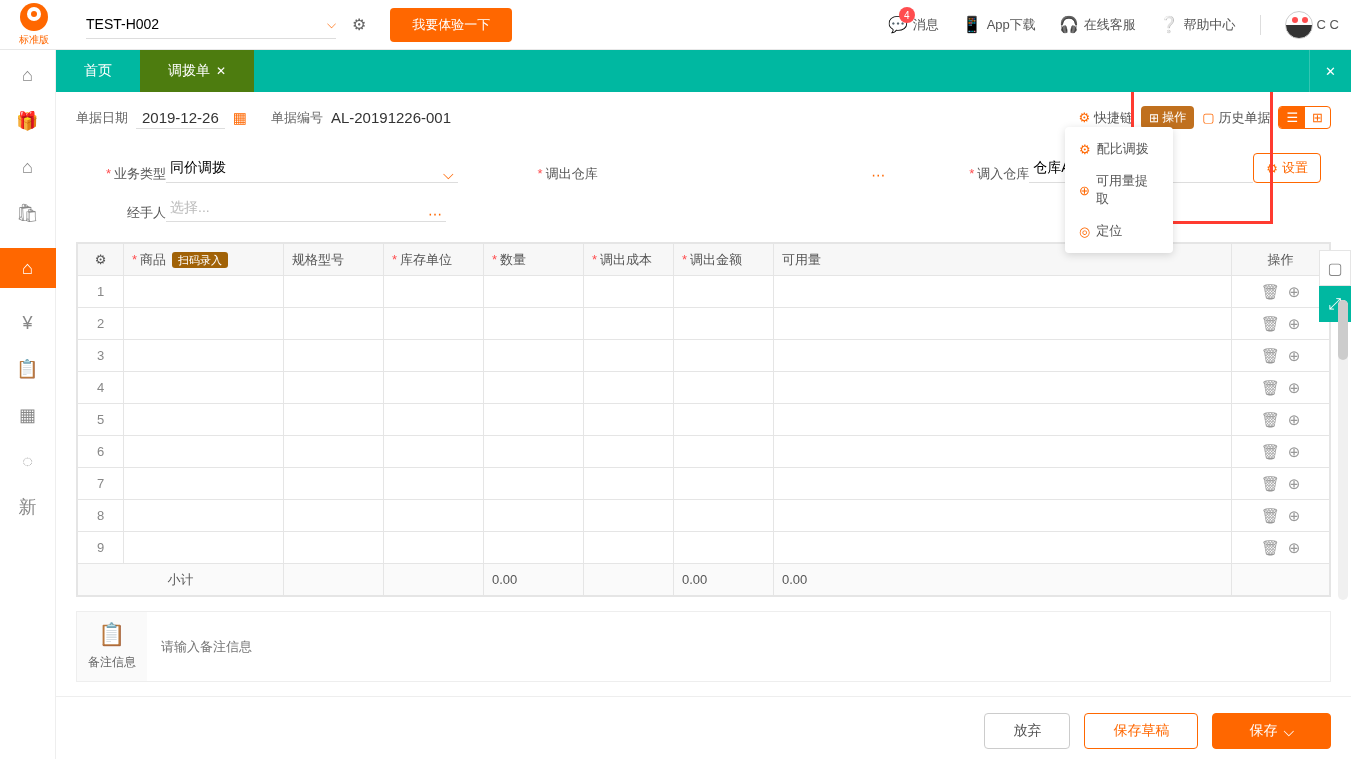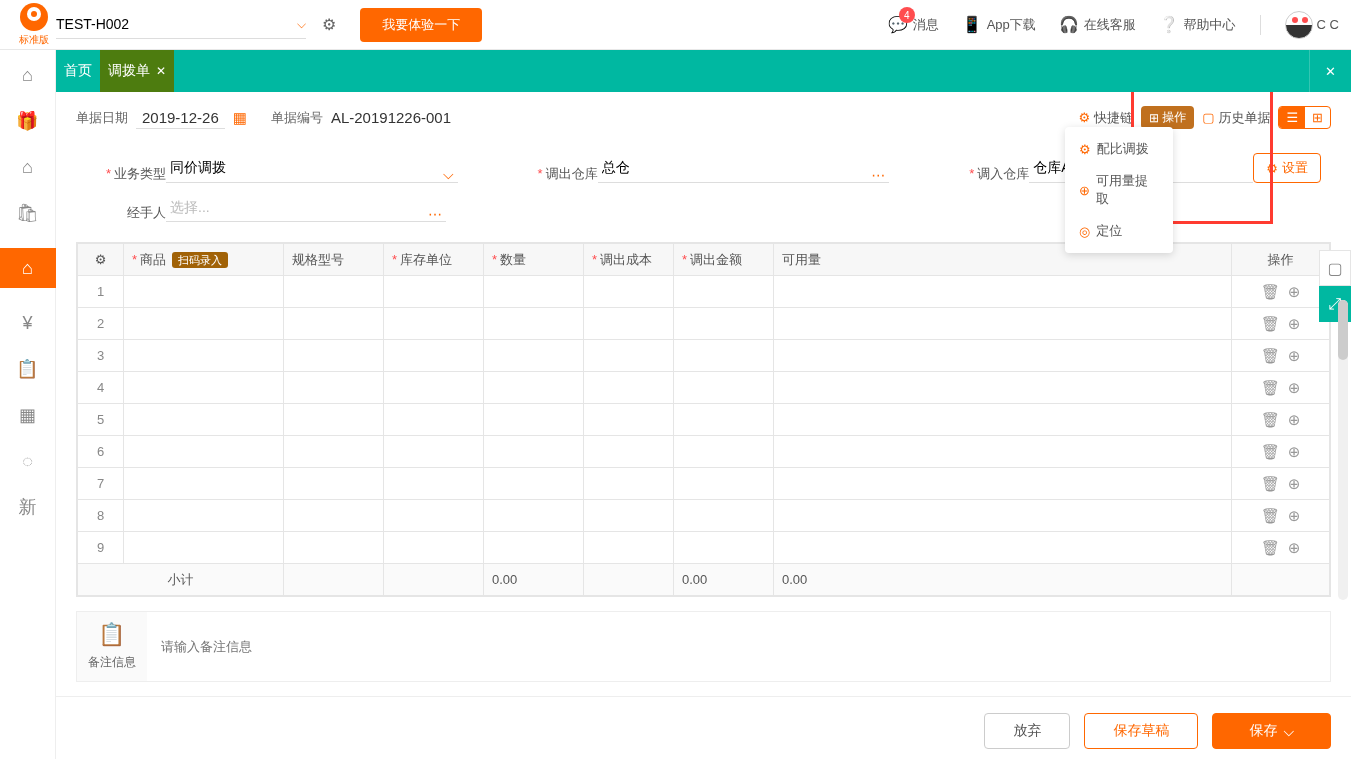--- a/index.html
+++ b/index.html
@@ -3,39 +3,39 @@
 <meta charset="utf-8">
 <style>
 *{margin:0;padding:0;box-sizing:border-box;font-family:"Microsoft YaHei",Arial,sans-serif}
 body{background:#fff;font-size:13px;color:#333;overflow:hidden}
 .topbar{height:50px;display:flex;align-items:center;padding:0 12px;border-bottom:1px solid #e8e8e8}
 .logo{width:44px;display:flex;flex-direction:column;align-items:center}
 .logo-icon{width:28px;height:28px;background:#ff6700;border-radius:50%;position:relative}
 .logo-icon::before{content:"";position:absolute;width:14px;height:14px;background:#fff;border-radius:50%;top:4px;left:7px}
 .logo-icon::after{content:"";position:absolute;width:6px;height:6px;background:#ff6700;border-radius:50%;top:8px;left:11px}
 .logo-txt{font-size:10px;color:#ff6700;margin-top:2px}
-.org-select{display:flex;align-items:center;width:250px;border-bottom:1px solid #ddd;padding:6px 0}
+.org-select{margin-left:30px;display:flex;align-items:center;width:250px;border-bottom:1px solid #ddd;padding:6px 0}
 .org-select input{border:none;outline:none;flex:1;font-size:14px}
 .chev{color:#ff6700;font-size:12px}
 .gear-top{margin-left:16px;color:#666;font-size:16px}
 .exp-btn{margin-left:24px;background:#ff6700;color:#fff;border:none;padding:8px 22px;border-radius:4px;font-size:13px}
 .top-right{margin-left:auto;display:flex;align-items:center;gap:24px}
 .tr-item{display:flex;align-items:center;gap:4px;color:#555;font-size:13px;position:relative}
 .tr-icon{font-size:16px}
 .badge{position:absolute;top:-8px;left:10px;background:#ff4d4f;color:#fff;border-radius:50%;width:16px;height:16px;font-size:10px;display:flex;align-items:center;justify-content:center}
 .divider-v{width:1px;height:20px;background:#ddd}
 .avatar{width:28px;height:28px;border-radius:50%;background:linear-gradient(#fff 50%,#333 50%);border:1px solid #ccc;position:relative}
 .avatar::after{content:"";position:absolute;width:6px;height:6px;background:#ff4d4f;border-radius:50%;top:5px;left:6px;box-shadow:10px 0 0 #ff4d4f}
 .main{display:flex;height:calc(100vh - 50px)}
 .sidebar{width:56px;background:#fff;border-right:1px solid #eee;display:flex;flex-direction:column;align-items:center;padding-top:14px;gap:24px}
 .side-icon{width:22px;height:22px;color:#888;display:flex;align-items:center;justify-content:center;font-size:18px}
 .side-icon.active{background:#ff6700;width:56px;height:40px;color:#fff}
 .content{flex:1;background:#f5f5f5;display:flex;flex-direction:column;position:relative}
 .tabs{height:42px;background:#00b8a1;display:flex;align-items:center}
-.tab{padding:0 8px;height:100%;display:flex;align-items:center;color:#fff;font-size:14px;gap:6px}
+.tab{padding:0 28px;height:100%;display:flex;align-items:center;color:#fff;font-size:14px;gap:6px}
 .tab.active{background:#4d7c0f}
 .tab-close{font-size:12px}
 .close-all{margin-left:auto;width:42px;height:100%;background:#00b8a1;color:#fff;display:flex;align-items:center;justify-content:center;border-left:1px solid rgba(255,255,255,.2)}
 .page{flex:1;background:#fff;margin:0;padding:0;overflow:auto}
 .highlight-box{border:3px solid #ff3b30;position:absolute;z-index:50}
 .doc-header{display:flex;align-items:center;padding:14px 20px;font-size:13px;position:relative}
 .dh-label{color:#666}
 .dh-val{color:#333;margin-left:8px;font-size:15px}
 .dh-date{border-bottom:1px solid #ddd;padding:2px 6px;margin-left:8px;font-size:15px}
 .cal-icon{color:#ff6700;margin-left:8px;font-size:15px}
@@ -197,21 +197,20 @@
       </div>
 
       <div class="form-row">
         <div class="form-field">
           <span class="ff-label"><span class="req">*</span><span>业务类型</span></span>
           <input class="ff-input" value="同价调拨" style="">
           <span class="ff-act">⌵</span>
         </div>
         <div class="form-field">
           <span class="ff-label"><span class="req">*</span><span>调出仓库</span></span>
-          <input class="ff-input" value="总仓" style="">
           <span class="ff-act">⋯</span>
         </div>
         <div class="form-field">
           <span class="ff-label"><span class="req">*</span><span>调入仓库</span></span>
           <input class="ff-input" value="仓库A" style="">
           <button class="set-btn">
               <span>⚙</span>
               <span>设置</span>
             </button>
         </div>

